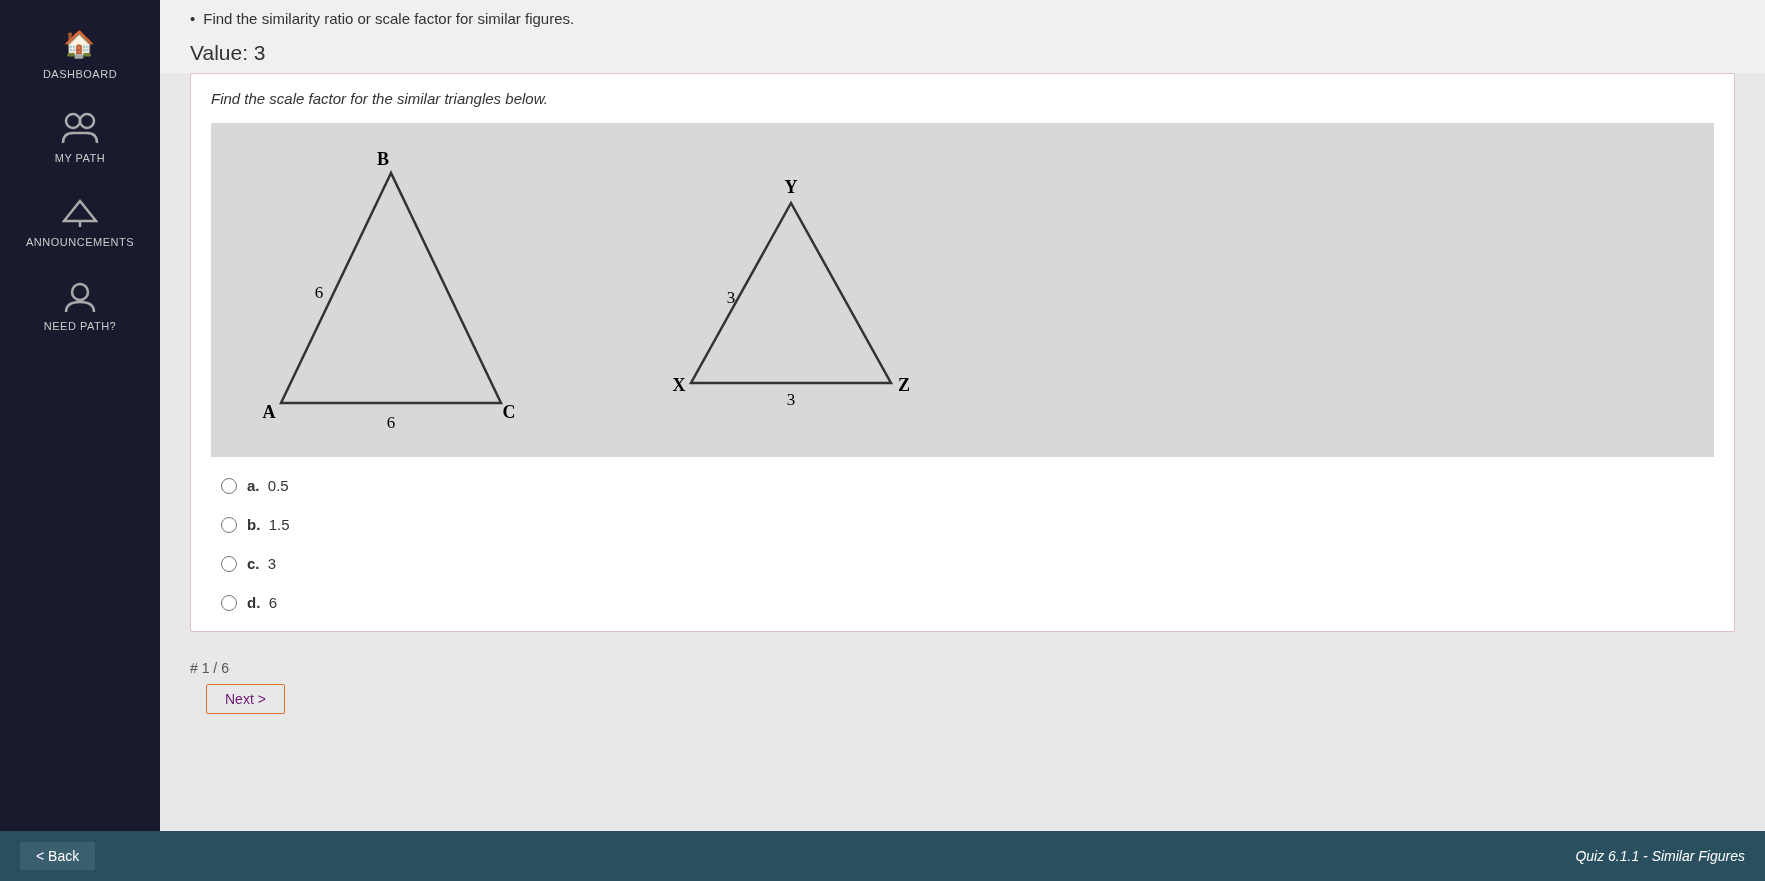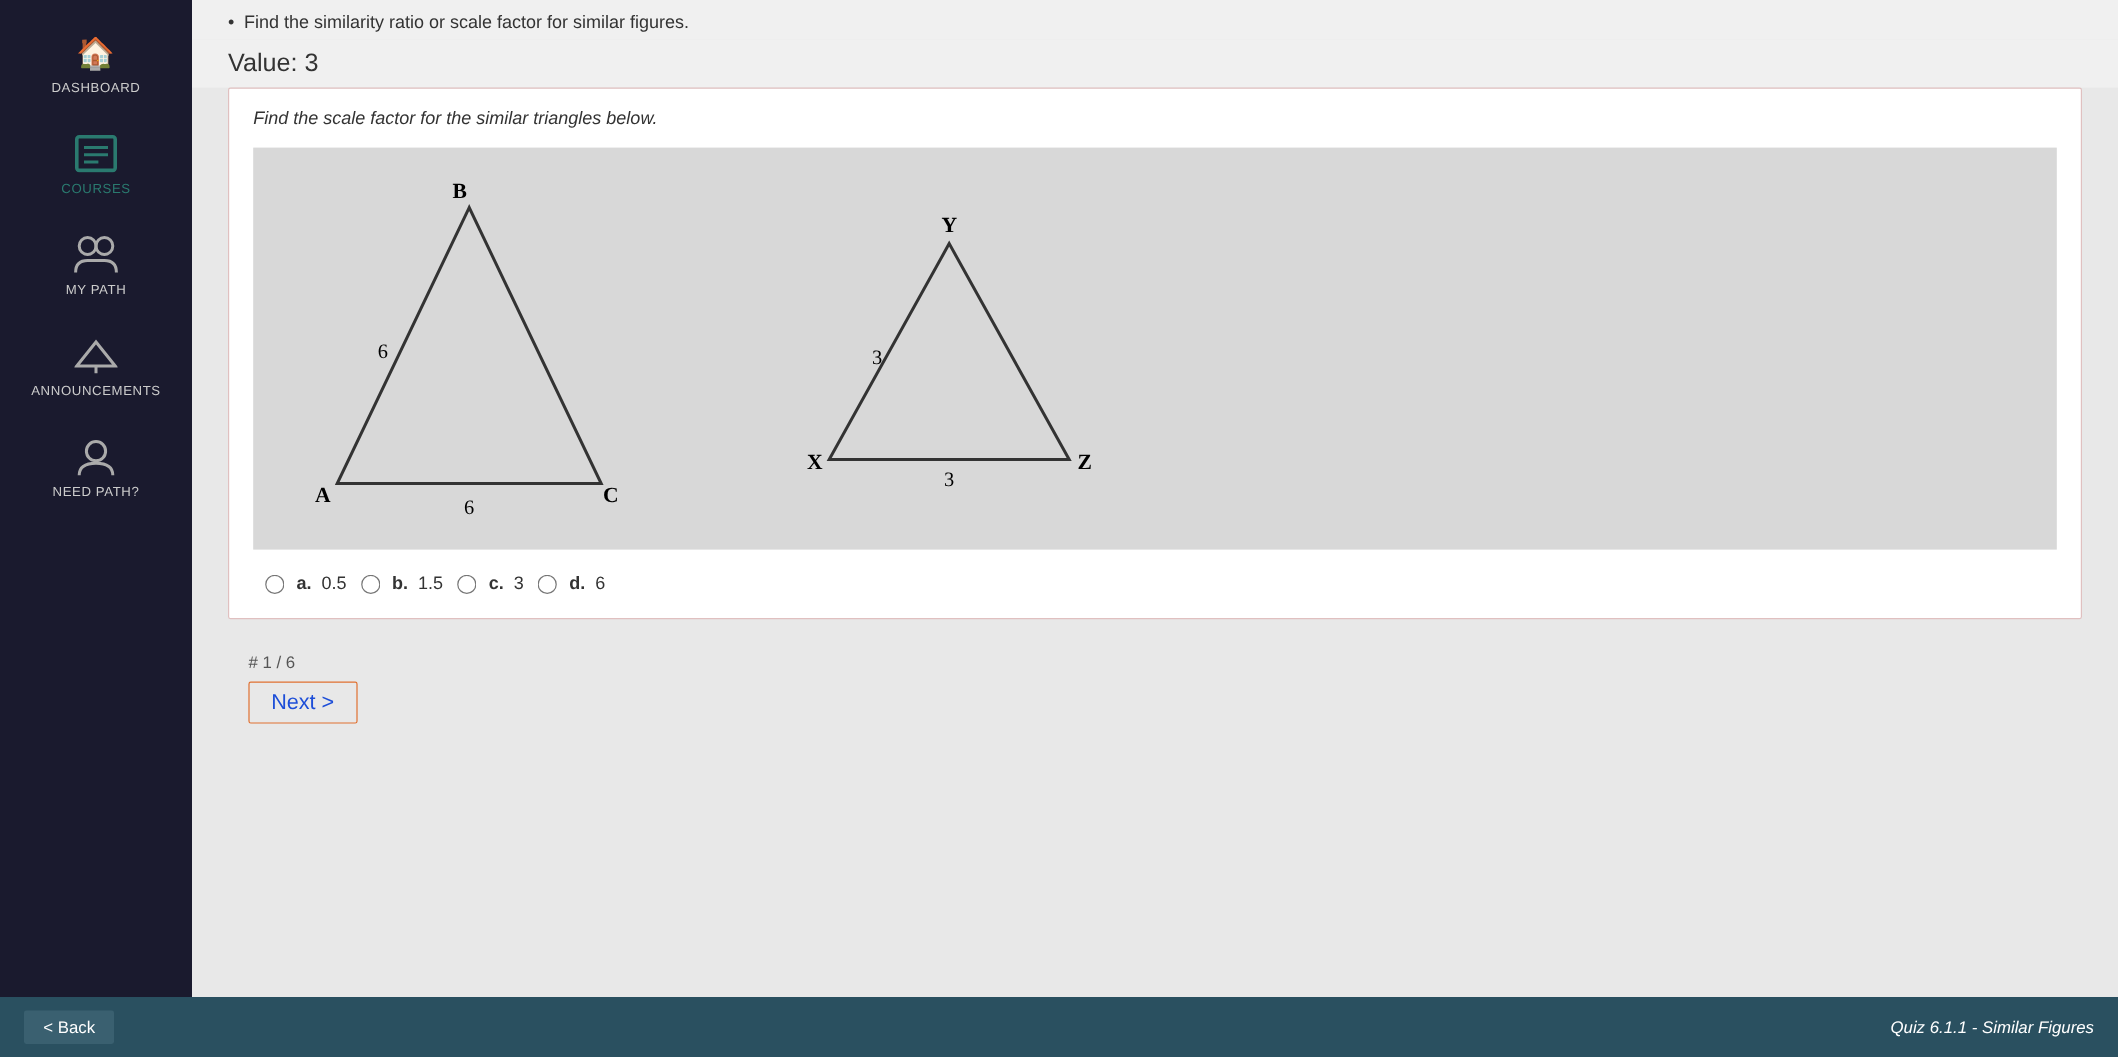--- a/index.html
+++ b/index.html
@@ -122,22 +122,22 @@
     }
 
     .side-label {
       font-size: 17px;
       font-family: serif;
     }
 
     
     .answer-options {
       display: flex;
-      flex-direction: row;
-      gap: 12px;
+      flex-direction: column;
+      gap: 22px;
       padding-left: 10px;
     }
 
     .answer-option {
       display: flex;
       align-items: center;
       gap: 10px;
       font-size: 15px;
       color: #333;
       cursor: pointer;
@@ -154,35 +154,35 @@
       cursor: pointer;
       font-size: 15px;
     }
 
     .answer-option label strong {
       font-weight: bold;
     }
 
     
     .question-footer {
-      padding: 12px 47px;
+      padding: 12px 30px;
       font-size: 14px;
       color: #555;
     }
 
     .next-button {
       display: inline-block;
       padding: 6px 18px;
       background: transparent;
       border: 1px solid #e07030;
-      color: #1d4ed8;
-      font-size: 18px;
+      color: #701a75;
+      font-size: 14px;
       cursor: pointer;
       border-radius: 2px;
-      margin-left: 0;
+      margin-left: 16px;
     }
 
     
     .bottom-bar {
       position: fixed;
       bottom: 0;
       left: 0;
       right: 0;
       height: 50px;
       background: #2a5060;
@@ -216,31 +216,20 @@
     }
   </style>
 </head>
 <body>
 
 <div class="sidebar">
   <div class="sidebar-item">
     <div class="sidebar-icon">🏠</div>
     <span>DASHBOARD</span>
   </div>
-  <div class="sidebar-item active">
-    <div class="sidebar-icon">
-      <svg width="36" height="32" viewBox="0 0 36 32">
-        <rect x="2" y="2" width="32" height="28" rx="2" fill="none" stroke="#2a7a6f" stroke-width="3"></rect>
-        <line x1="8" y1="11" x2="28" y2="11" stroke="#2a7a6f" stroke-width="2.5"></line>
-        <line x1="8" y1="17" x2="28" y2="17" stroke="#2a7a6f" stroke-width="2.5"></line>
-        <line x1="8" y1="23" x2="20" y2="23" stroke="#2a7a6f" stroke-width="2.5"></line>
-      </svg>
-    </div>
-    <span style="color:#2a7a6f; font-size:11px; letter-spacing:0.5px;">COURSES</span>
-  </div>
   <div class="sidebar-item">
     <div class="sidebar-icon">
       <svg width="38" height="34" viewBox="0 0 38 34">
         <circle cx="12" cy="10" r="7" fill="none" stroke="#aaa" stroke-width="2.5"></circle>
         <circle cx="26" cy="10" r="7" fill="none" stroke="#aaa" stroke-width="2.5"></circle>
         <path d="M2 32 Q2 22 12 22 L26 22 Q36 22 36 32" fill="none" stroke="#aaa" stroke-width="2.5"></path>
       </svg>
     </div>
     <span>MY PATH</span>
   </div>

